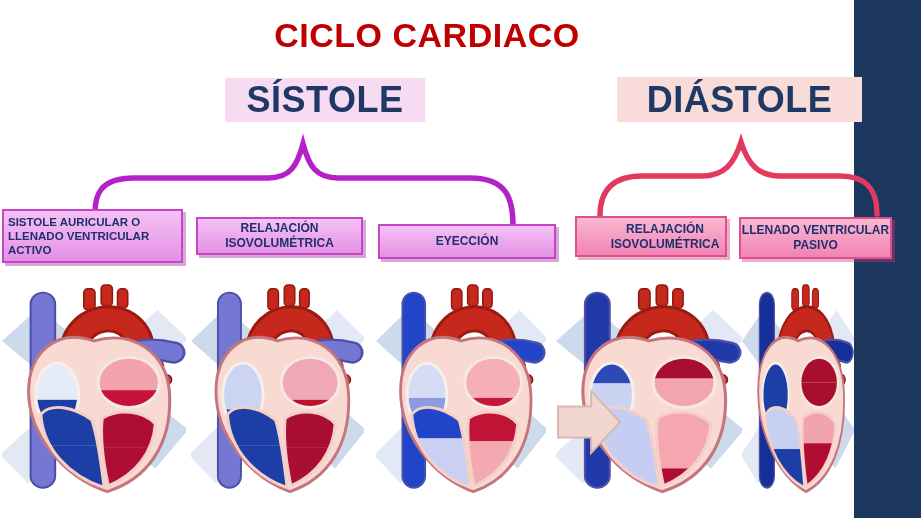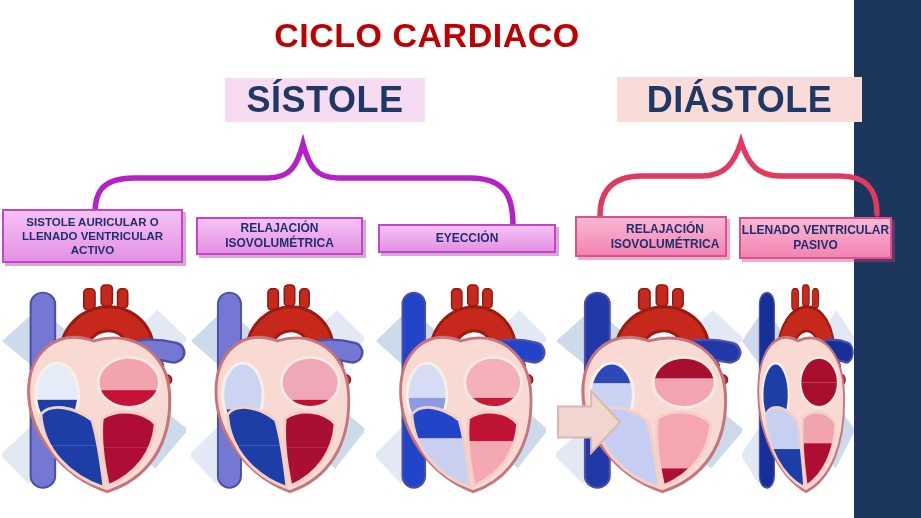--- a/index.html
+++ b/index.html
@@ -35,23 +35,23 @@
   .stage.sys{
     background:linear-gradient(var(--c-sysb-top,#F4C2F4),var(--c-sysb-bg,#E490E4));
     border:2px solid var(--c-sysb-border,#C743C7);
     box-shadow:3px 3px 0 rgba(150,40,150,.40);
   }
   .stage.dia{
     background:linear-gradient(var(--c-diab-top,#F9B8D0),var(--c-diab-bg,#F283B4));
     border:2px solid var(--c-diab-border,#DD4F8E);
     box-shadow:3px 3px 0 rgba(205,55,120,.40);
   }
-  .sb1{left:2px;top:209px;width:181px;height:54px;justify-content:flex-start;text-align:center;padding:2px 4px;font-size:11.5px;}
+  .sb1{left:2px;top:209px;width:181px;height:54px;justify-content:flex-start;text-align:left;padding:2px 4px;font-size:11.5px;}
   .sb2{left:196px;top:217px;width:167px;height:38px;}
-  .sb3{left:378px;top:224px;width:178px;height:29px;}
+  .sb3{left:378px;top:224px;width:178px;height:35px;}
   .sb4{left:575px;top:216px;width:152px;height:41px;padding-left:28px;}
   .sb5{left:739px;top:217px;width:153px;height:42px;}
   .hearts{position:absolute;left:0;top:283px;width:921px;height:224px;}
   .heart-tile{position:absolute;top:0;height:224px;}
   .heart-tile svg{display:block;width:100%;height:100%;}
   .ht1{left:2px;width:184px;}
   .ht2{left:191px;width:173px;}
   .ht3{left:376px;width:170px;}
   .ht4{left:556px;width:186px;}
   .ht5{left:742px;width:112px;}

